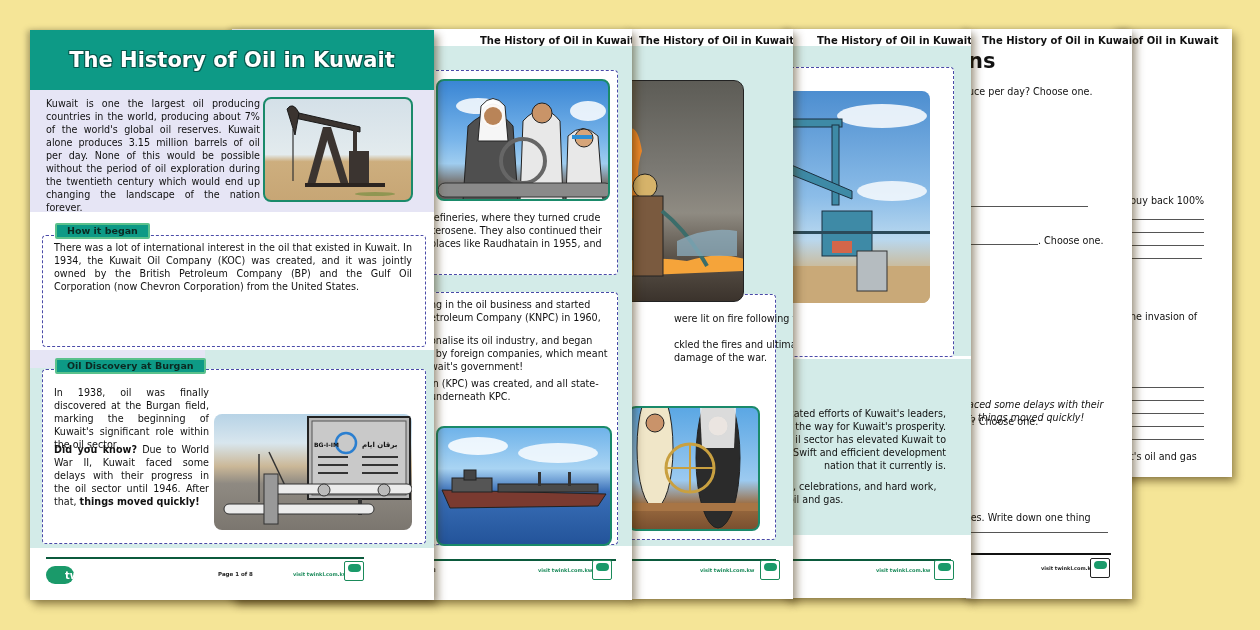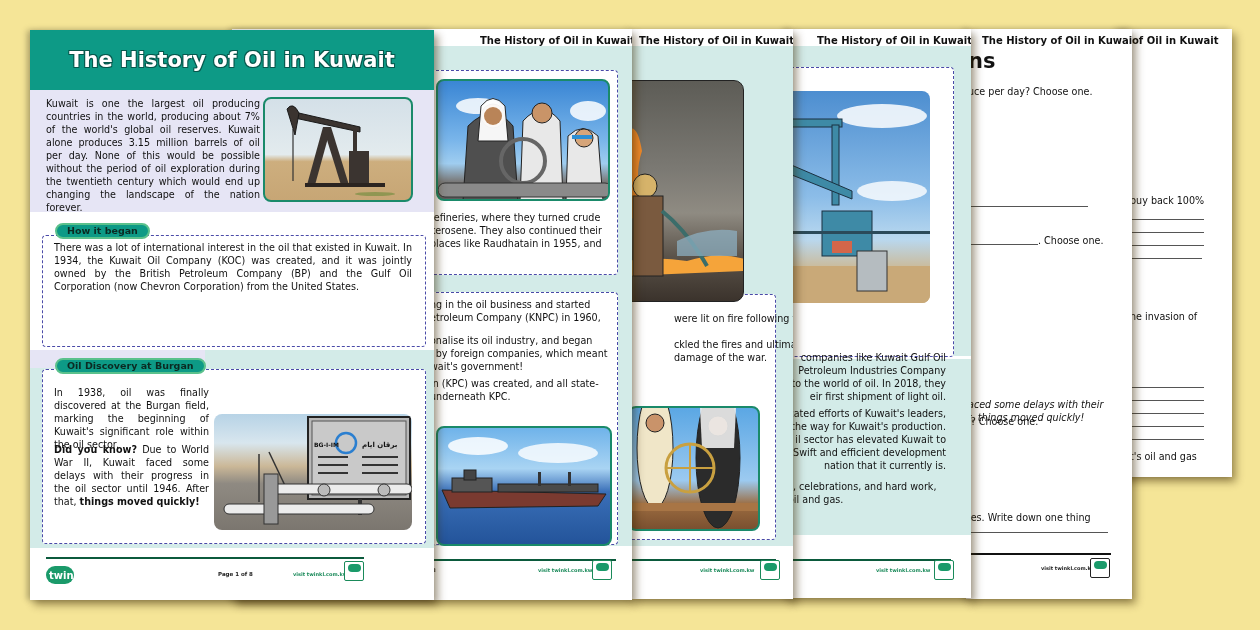--- a/index.html
+++ b/index.html
@@ -63,21 +63,21 @@
     color: #fff; font-size: 21px; font-weight: bold;
     text-shadow: 1px 1px 0 #07584d, -1px -1px 0 #07584d, 1px -1px 0 #07584d, -1px 1px 0 #07584d;
   }
   #p1 .intro {
     position: absolute; left: 0; top: 60px; width: 404px; height: 122px;
     background: #e6e5f5;
   }
   #p1 .intro-text { position: absolute; left: 16px; top: 7px; width: 214px; }
   .section-tab {
     position: absolute; height: 16px; padding: 0 10px;
-    background: #0d9a86; border: 2px solid #5bc18c; border-radius: 8px;
+    background: #0d9a86; border: 2px solid #5bc18c; border-radius: 2px;
     font-size: 9.5px; font-weight: bold; color: #0b2a22; line-height: 12px;
     white-space: nowrap;
   }
 </style>
 </head>
 <body>
 
 <div class="page" id="p6" style="left:1118px;top:29px;width:114px;height:448px;z-index:1;">
   <div class="page-header-title" style="left:14px;">of Oil in Kuwait</div>
   <div class="q-text" style="left:12px;top:166px;">buy back 100%</div>
@@ -132,29 +132,23 @@
       <rect x="0" y="28" width="60" height="8" fill="#3e8aa6" stroke="#1a3040"></rect>
       <rect x="50" y="34" width="7" height="80" fill="#3e8aa6" stroke="#1a3040"></rect>
       <polygon points="0,70 70,100 70,108 0,80" fill="#3e8aa6" stroke="#1a3040"></polygon>
       <rect x="40" y="120" width="50" height="45" fill="#3e8aa6" stroke="#1a3040"></rect>
       <rect x="50" y="150" width="20" height="12" fill="#d4664a"></rect>
       <rect x="0" y="140" width="148" height="3" fill="#2a4a5a"></rect>
       <rect x="0" y="175" width="148" height="37" fill="#c9a978"></rect>
       <rect x="75" y="160" width="30" height="40" fill="#b5bcc0" stroke="#333"></rect>
     </svg>
   </div>
-  <div class="body-text" style="position:absolute;left:2px;top:322px;width:158px;text-align:right;">
-    <div>companies like Kuwait Gulf Oil</div>
-      <div>Petroleum Industries Company</div>
-      <div>to the world of oil. In 2018, they</div>
-      <div>eir first shipment of light oil.</div>
-  </div>
   <div class="body-text" style="position:absolute;left:2px;top:378px;width:158px;text-align:right;">
     <div>cated efforts of Kuwait's leaders,</div>
-      <div>the way for Kuwait's production.</div>
+      <div>the way for Kuwait's prosperity.</div>
       <div>il sector has elevated Kuwait to</div>
       <div>Swift and efficient development</div>
       <div>nation that it currently is.</div>
   </div>
   <div class="body-text" style="position:absolute;left:2px;top:451px;width:158px;">
     <div>s, celebrations, and hard work,</div>
       <div>oil and gas.</div>
   </div>
   <div class="footer-line" style="left:0;top:530px;width:165px;"></div>
   <div class="footer-url" style="left:90px;top:538px;">visit twinkl.com.kw</div>
@@ -307,18 +301,18 @@
       <rect x="58" y="70" width="140" height="10" rx="5" fill="#ececec" stroke="#333"></rect>
       <rect x="10" y="90" width="150" height="10" rx="5" fill="#ececec" stroke="#333"></rect>
       <rect x="50" y="60" width="14" height="50" fill="#999" stroke="#333"></rect>
       <circle cx="110" cy="76" r="6" fill="#bbb" stroke="#333"></circle>
       <circle cx="170" cy="76" r="6" fill="#bbb" stroke="#333"></circle>
     </svg>
   </div>
 
   <div class="footer-line" style="left:16px;top:527px;width:318px;"></div>
   <div style="position:absolute;left:16px;top:536px;width:28px;height:18px;background:#1a9a6a;border-radius:9px;">
-    <span style="position:absolute;left:3px;top:4px;font-size:10px;font-weight:bold;color:#fff;">twinkl</span>
+    <span style="position:absolute;left:19px;top:4px;font-size:10px;font-weight:bold;color:#fff;">twinkl</span>
   </div>
   <div class="footer-url" style="left:188px;top:541px;color:#222;font-size:5.5px;">Page 1 of 8</div>
   <div class="footer-url" style="left:263px;top:541px;">visit twinkl.com.kw</div>
   <div class="badge-logo" style="left:314px;top:531px;"></div>
 </div>
 
 </body></html>

